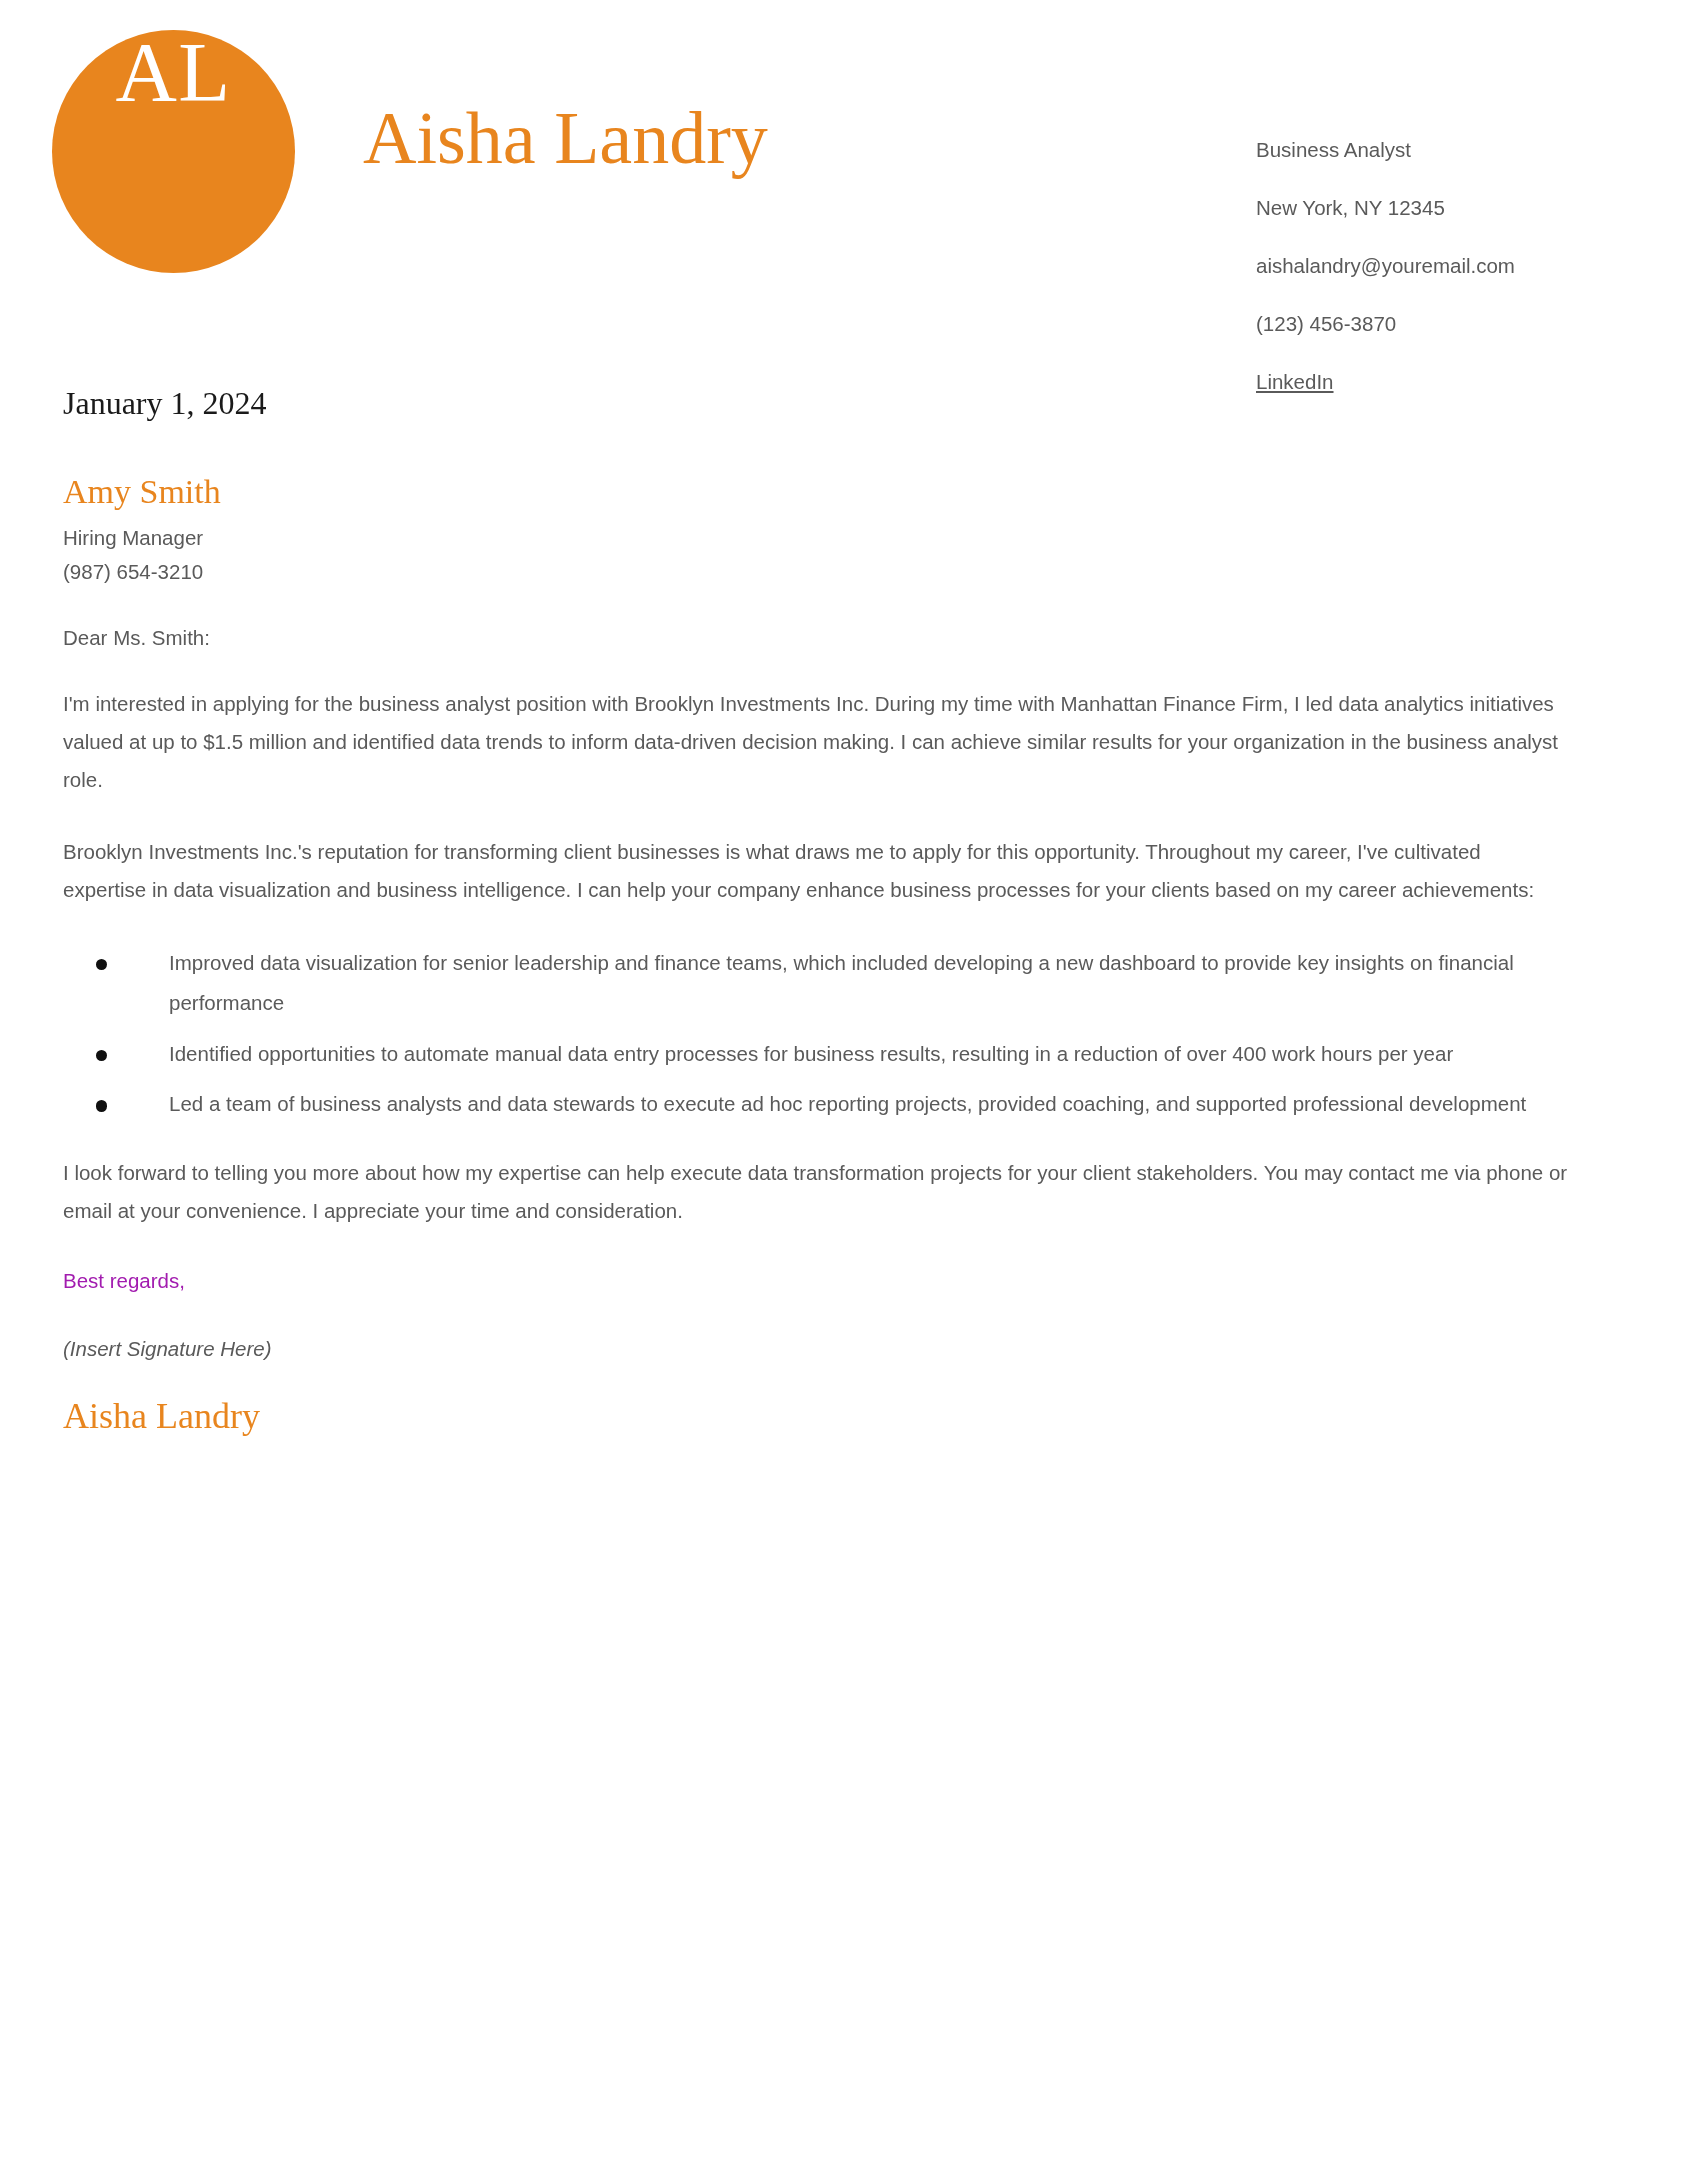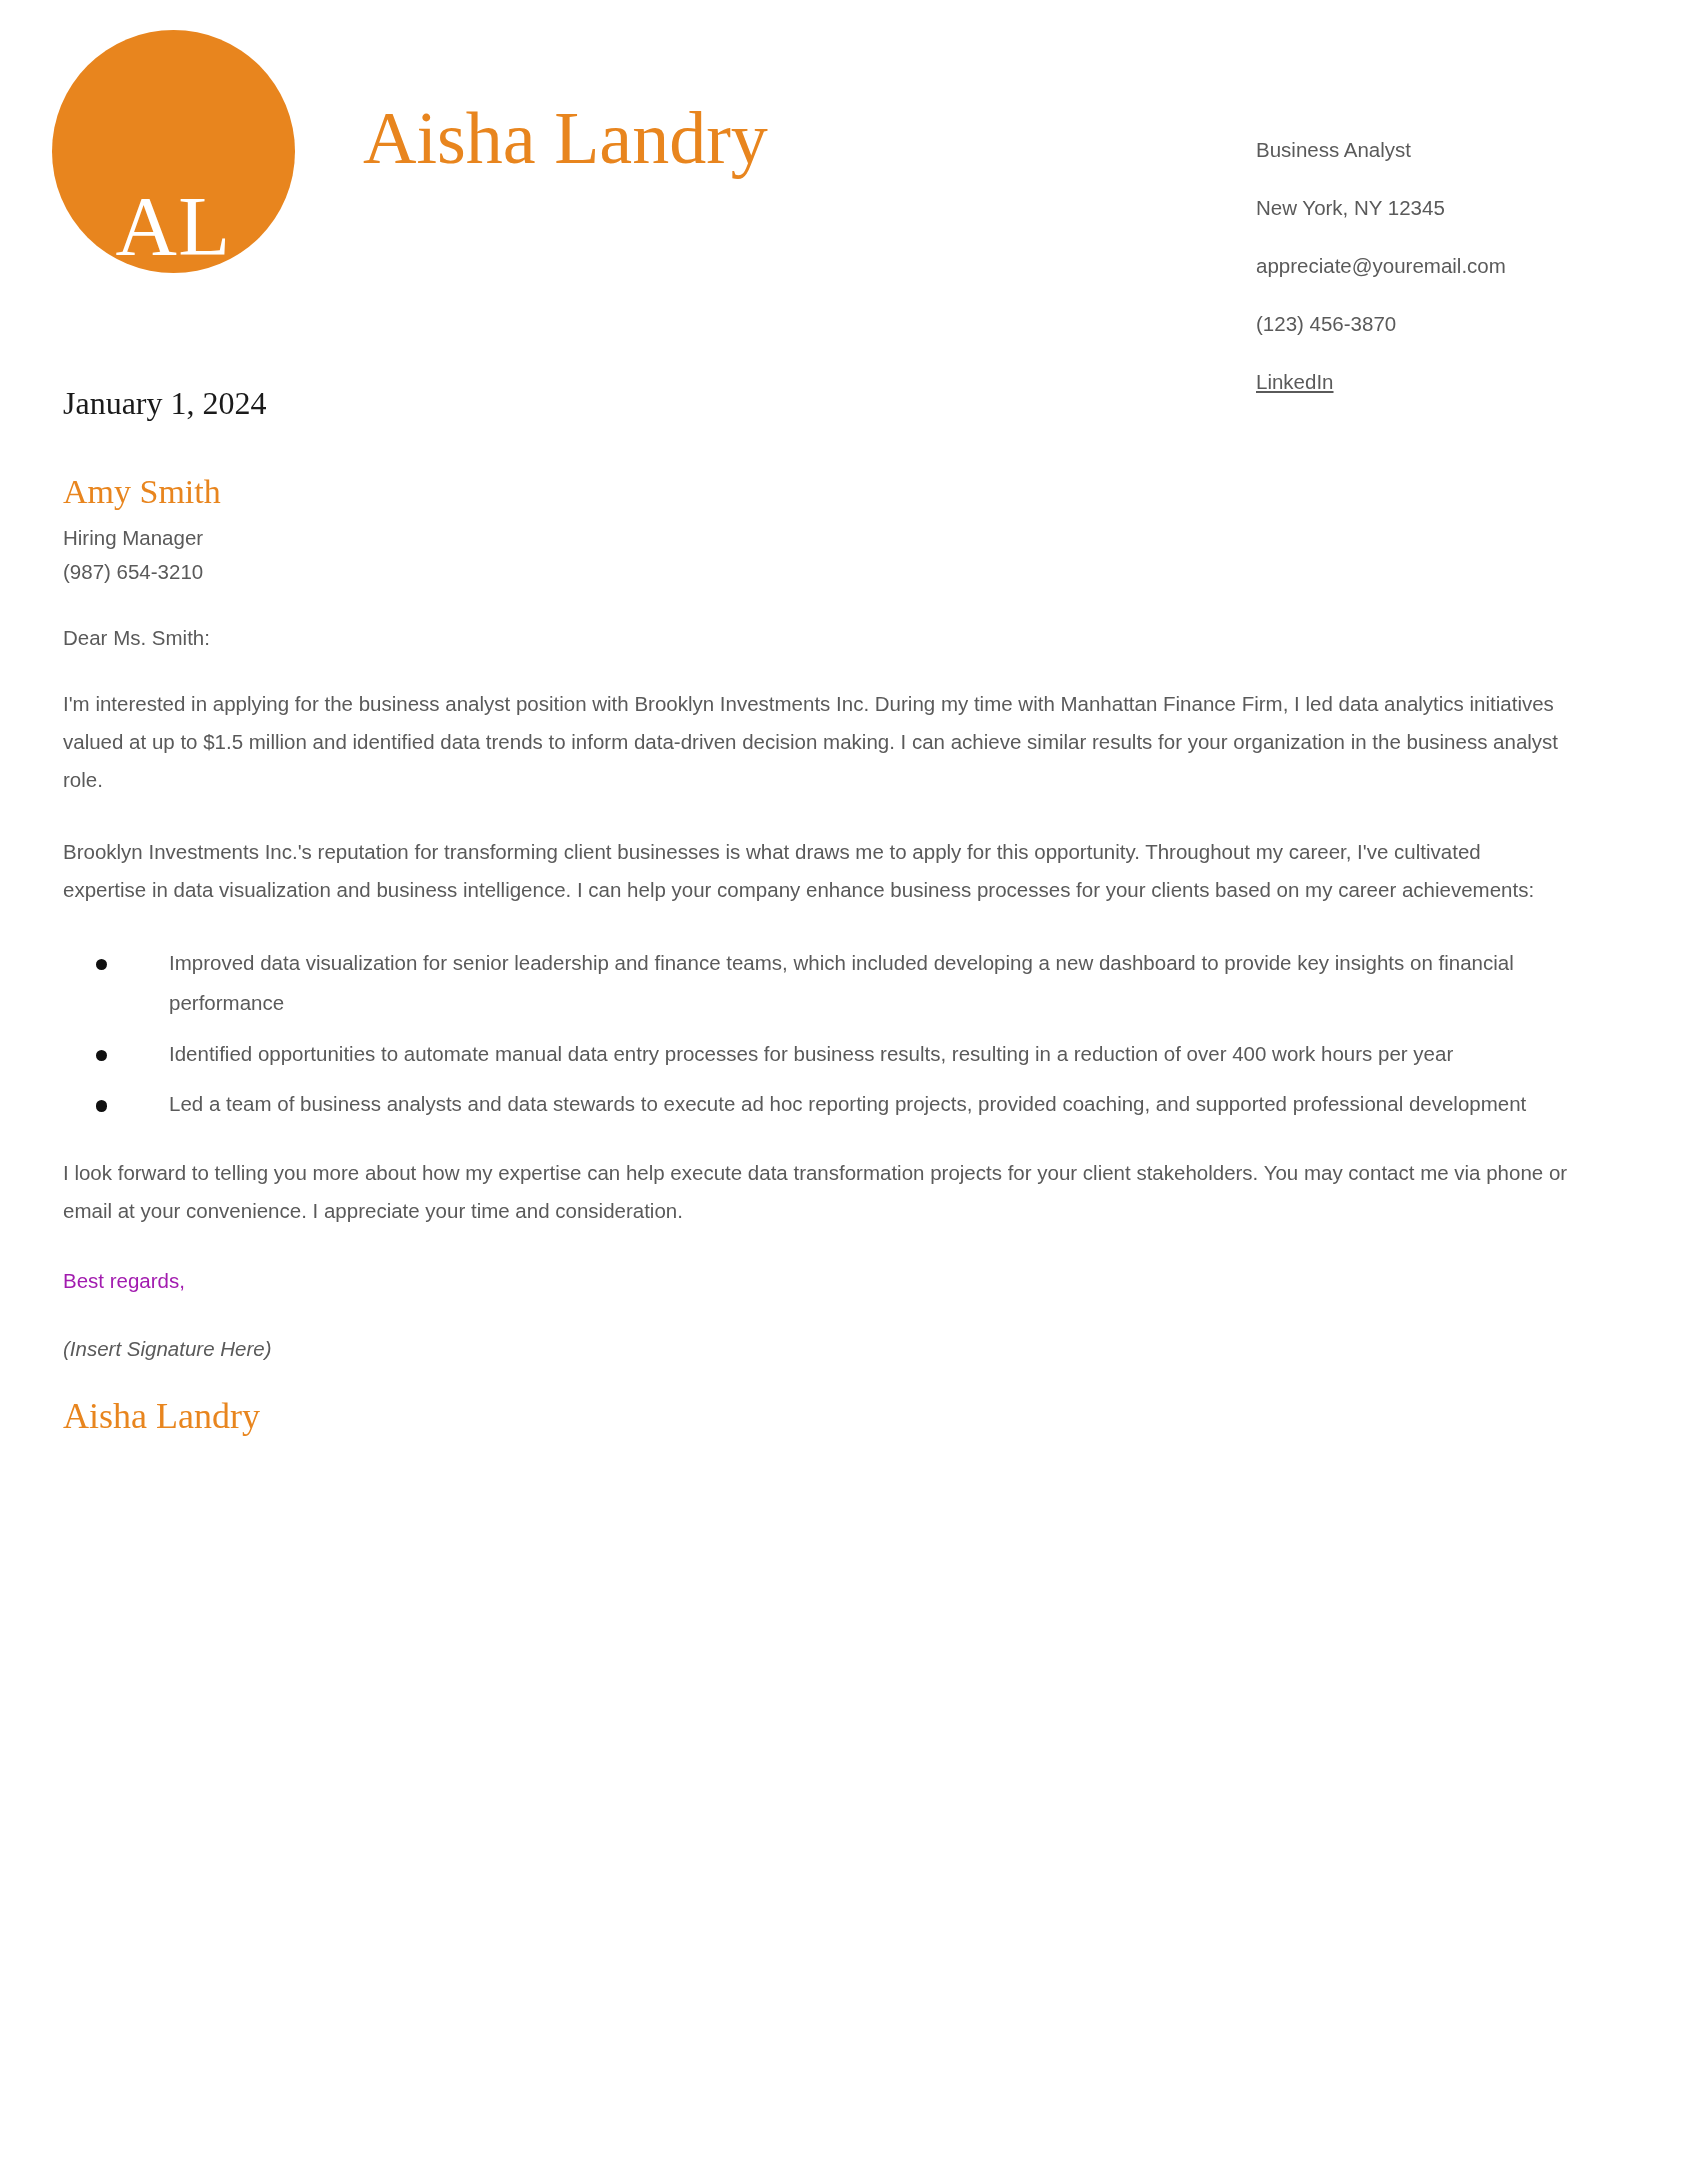--- a/index.html
+++ b/index.html
@@ -33,21 +33,21 @@
 
   .logo-badge {
     position: absolute;
     left: 52px;
     top: 30px;
     width: 243px;
     height: 243px;
     border-radius: 50%;
     background: #E8851E;
     display: flex;
-    align-items: flex-end;
+    align-items: flex-start;
     justify-content: center;
   }
   .logo-initials {
     font-family: "Liberation Serif", serif;
     font-size: 85px;
     line-height: 1;
     color: #ffffff;
     letter-spacing: 1.3px;
     font-weight: 400;
     padding-bottom: 4px;
@@ -188,21 +188,21 @@
 
     <div class="logo-badge">
       <span class="logo-initials">AL</span>
     </div>
 
     <div class="header-name">Aisha Landry</div>
 
     <div class="header-contact">
       <span class="line">Business Analyst</span>
       <span class="line">New York, NY 12345</span>
-      <span class="line">appreciate@youremail.com</span>
+      <span class="line">aishalandry@youremail.com</span>
       <span class="line">(123) 456-3870</span>
       <span class="line link">LinkedIn</span>
     </div>
 
   </div>
 
   <div class="letter">
 
     <p class="date-line">January 1, 2024</p>
 

